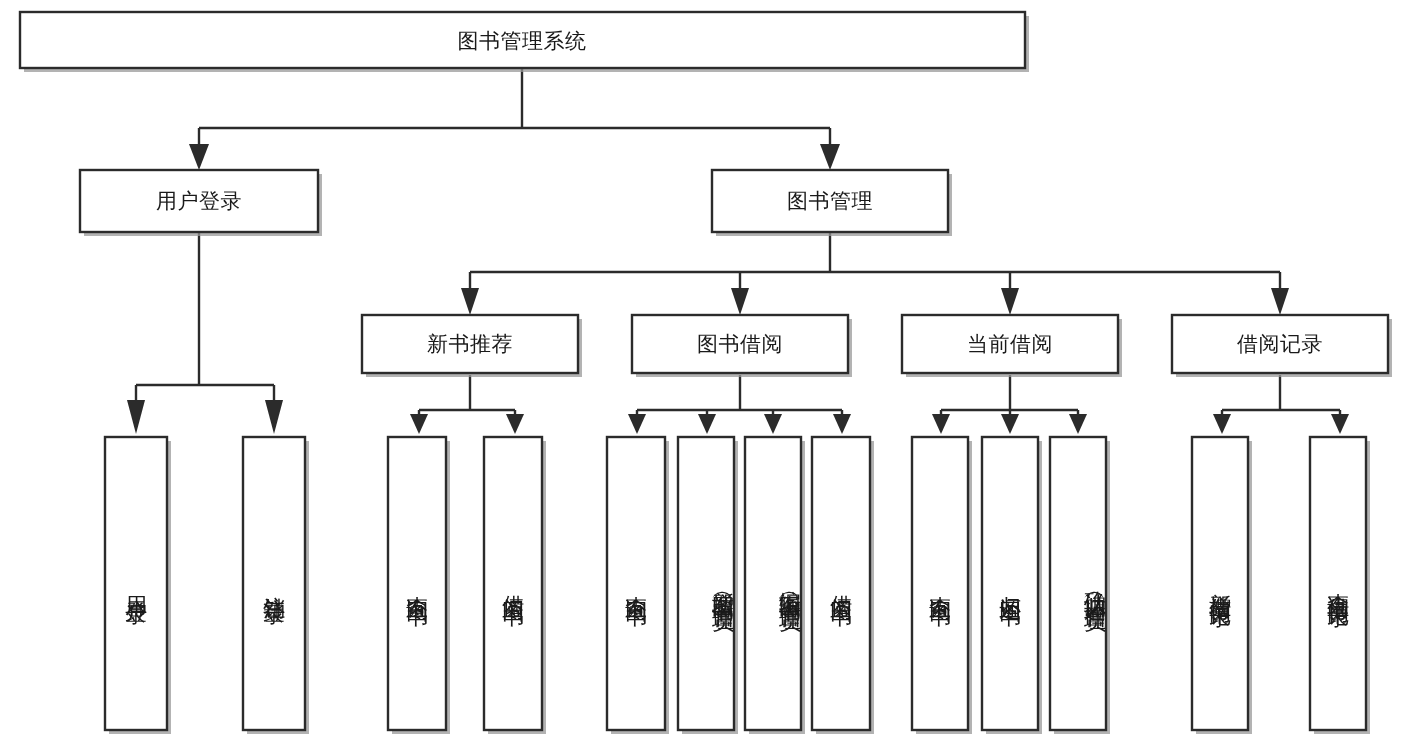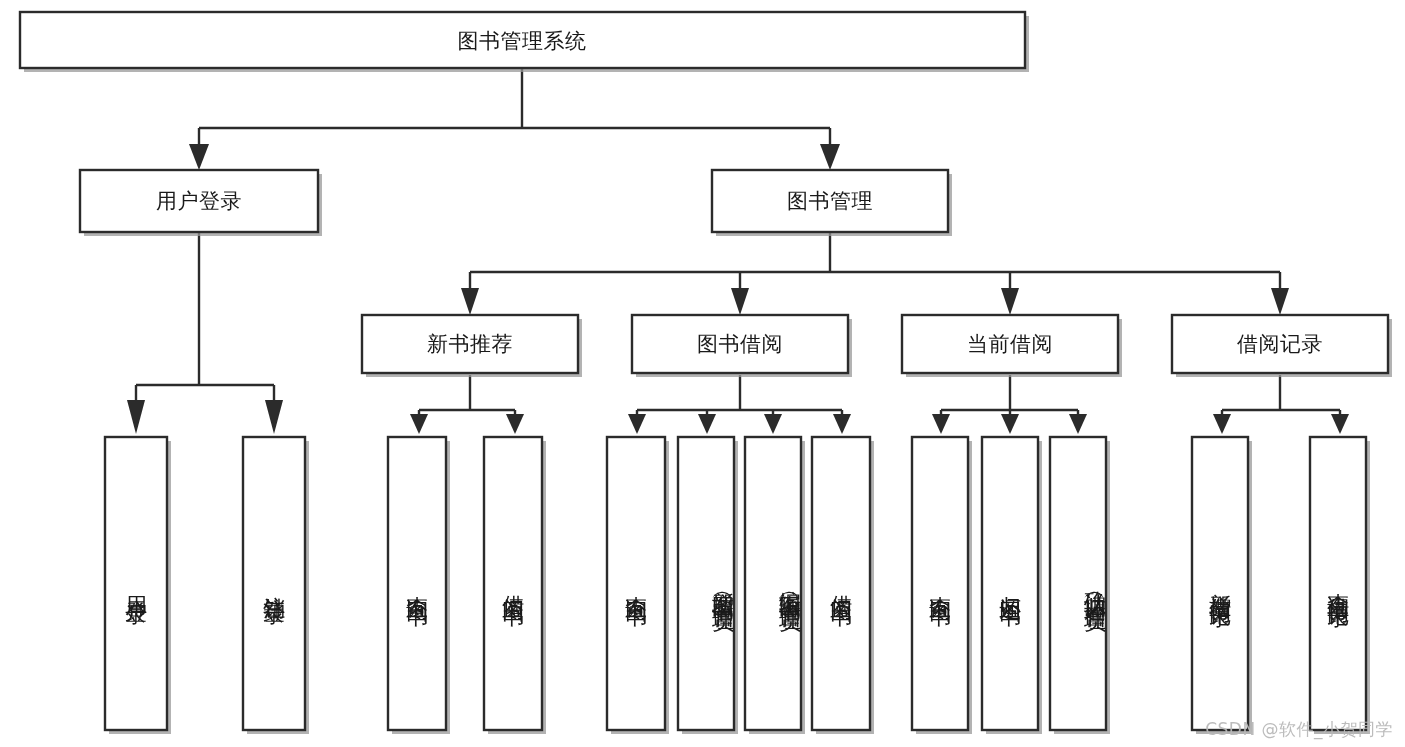--- a/index.html
+++ b/index.html
@@ -239,15 +239,14 @@
   <div class="node-label-v" style="left:912px; top:437px; width:56px; height:293px; display:flex; align-items:center; justify-content:center;">查询图书</div>
 
   <div class="node-label-v" style="left:982px; top:437px; width:56px; height:293px; display:flex; align-items:center; justify-content:center;">归还图书</div>
 
   <div class="node-label-v" style="left:1050px; top:437px; width:56px; height:293px; display:flex; align-items:flex-start; justify-content:center; padding-top:6px; box-sizing:border-box;">确认归还（管理员）</div>
 
   <div class="node-label-v" style="left:1192px; top:437px; width:56px; height:293px; display:flex; align-items:center; justify-content:center;">新增借阅记录</div>
 
   <div class="node-label-v" style="left:1310px; top:437px; width:56px; height:293px; display:flex; align-items:center; justify-content:center;">查询借阅记录</div>
 
-  <div class="watermark">CSDN @软件_小贺同学</div>
 
 </div>
 
 </body></html>

